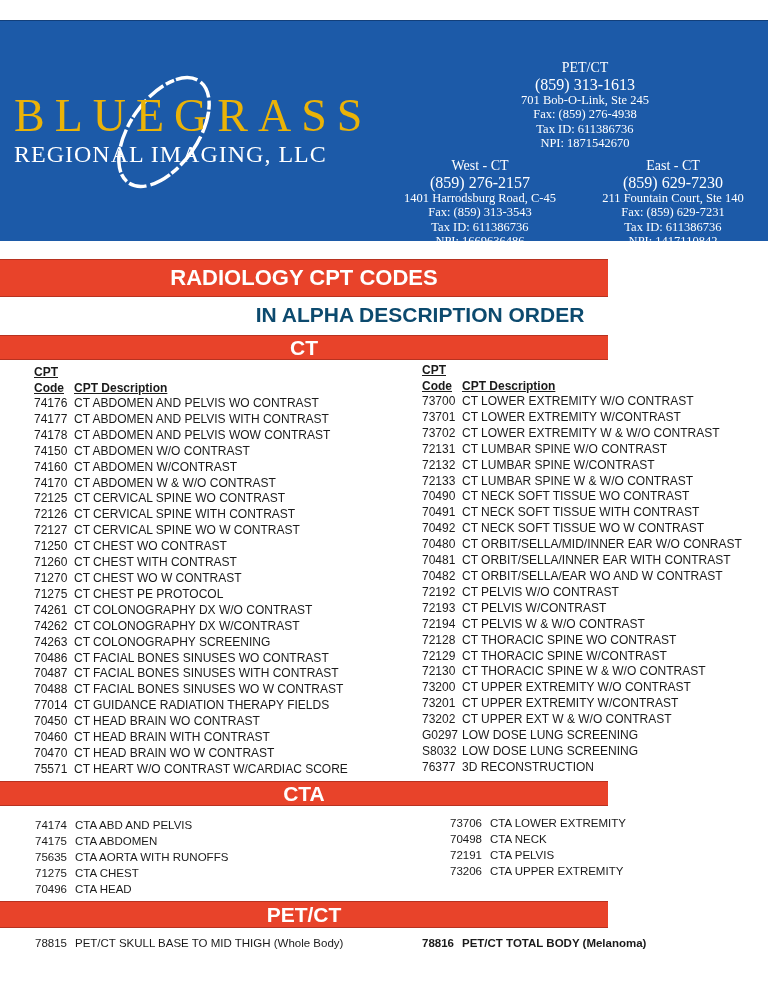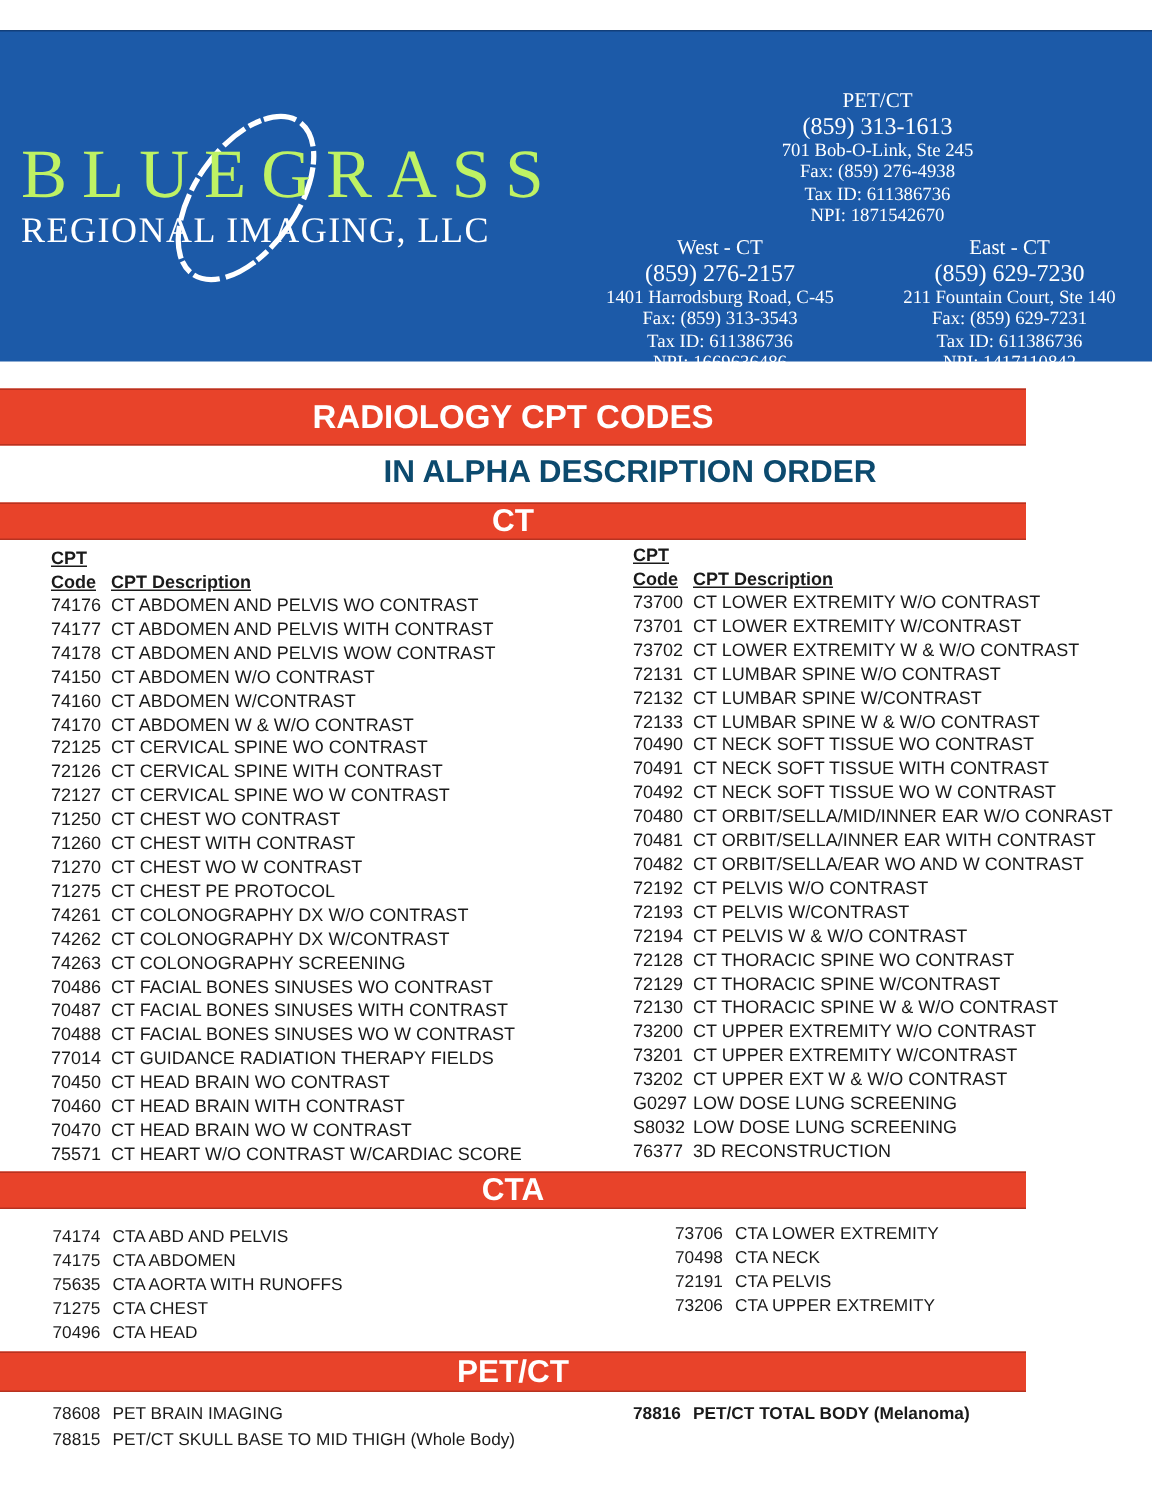--- a/index.html
+++ b/index.html
@@ -1,31 +1,31 @@
 <!DOCTYPE html>
 <html><head>
 <meta charset="utf-8">
 <style>
   html, body { margin: 0; padding: 0; background: #ffffff; }
   body { width: 768px; height: 994px; position: relative; overflow: hidden; font-family: "Liberation Sans", sans-serif; color: #1a1a1a; }
 
   .header { position: absolute; left: 0; top: 20px; width: 768px; height: 220px; background: #1c5aa8; border-top: 1px solid #123f7a; }
   .logo { position: absolute; left: 14px; top: 50px; width: 380px; height: 140px; }
-  .logo-line1 { position: absolute; left: 0; top: 22px; font-family: "Liberation Serif", serif; font-size: 46px; letter-spacing: 10px; color: #bef264; line-height: 46px; }
+  .logo-line1 { position: absolute; left: 0; top: 22px; font-family: "Liberation Serif", serif; font-size: 46px; letter-spacing: 10px; color: #eab308; line-height: 46px; }
   .logo-line2 { position: absolute; left: 0; top: 66px; font-family: "Liberation Serif", serif; font-size: 24px; letter-spacing: 1px; color: #fff; line-height: 34px; }
   .logo-swoosh { position: absolute; left: 80px; top: -4px; width: 140px; height: 130px; }
 
   .office { position: absolute; text-align: center; color: #fff; font-family: "Liberation Serif", serif; font-size: 12.5px; line-height: 14.5px; }
   .office .name { font-size: 14px; }
   .office .phone { font-size: 16px; line-height: 17px; }
   .office-pet { left: 490px; top: 40px; width: 190px; }
   .office-west { left: 380px; top: 138px; width: 200px; }
   .office-east { left: 578px; top: 138px; width: 190px; }
 
-  .band { position: absolute; left: 0; width: 684px; background: #e8432a; color: #fff; text-align: center; font-weight: bold; border-top: 1px solid #b73220; border-bottom: 1px solid #b73220; }
+  .band { position: absolute; left: 0; width: 608px; background: #e8432a; color: #fff; text-align: center; font-weight: bold; border-top: 1px solid #b73220; border-bottom: 1px solid #b73220; }
   .band-title { top: 259px; height: 36px; font-size: 22px; line-height: 36px; }
   .subtitle { position: absolute; left: 0; top: 300px; width: 768px; text-align: center; color: #0c4a6e; font-weight: bold; font-size: 21px; line-height: 30px; margin-left: 36px; }
   .band-ct { top: 335px; height: 23px; font-size: 21px; line-height: 23px; }
   .band-cta { top: 781px; height: 23px; font-size: 21px; line-height: 23px; }
   .band-pet { top: 901px; height: 25px; font-size: 21px; line-height: 25px; }
 
   .col { position: absolute; font-size: 12px; }
   .hdr { font-weight: bold; text-decoration: underline; line-height: 16px; }
   .hdr-row { display: flex; }
   .row { display: flex; line-height: 15.9px; white-space: nowrap; }
@@ -341,24 +341,20 @@
         <span class="code">73206</span>
         <span class="desc">CTA UPPER EXTREMITY</span>
       </div>
     </div>
   </div>
 
 <div class="band band-pet">PET/CT</div>
 <div class="col pet-left pet-list">
     <div id="pet-left-rows">
       <div class="row">
-        <span class="code">78608</span>
-        <span class="desc">PET BRAIN IMAGING</span>
-      </div>
-      <div class="row">
         <span class="code">78815</span>
         <span class="desc">PET/CT SKULL BASE TO MID THIGH (Whole Body)</span>
       </div>
     </div>
   </div>
 <div class="col pet-right pet-list">
     <div id="pet-right-rows">
       <div class="row">
         <span class="code">78816</span>
         <span class="desc">PET/CT TOTAL  BODY (Melanoma)</span>

